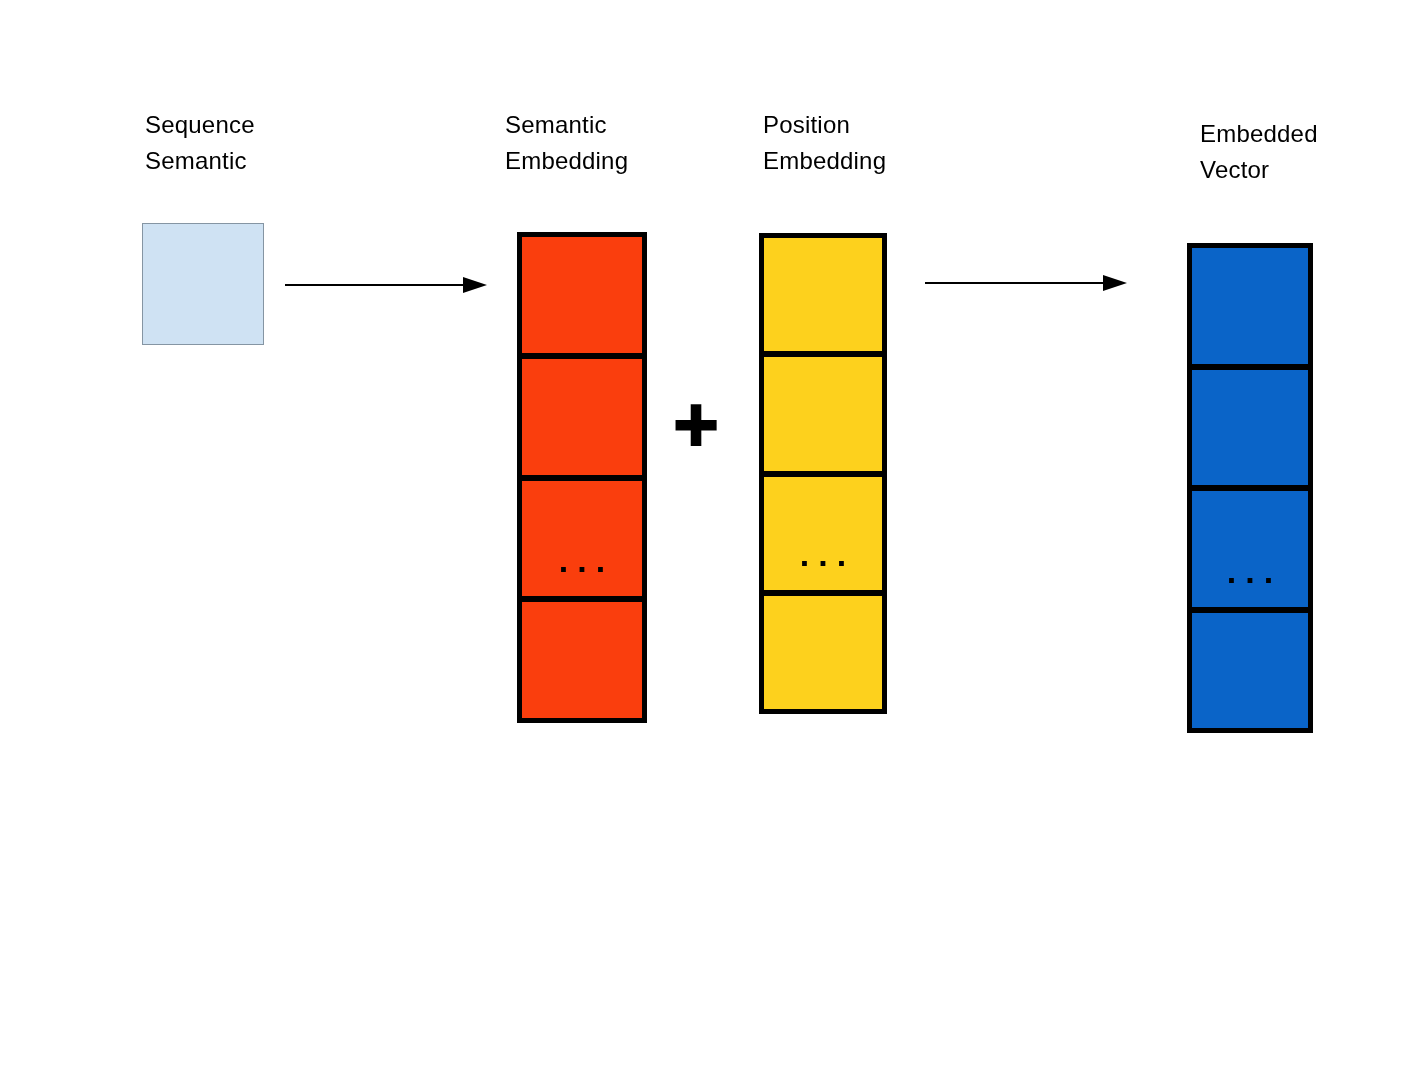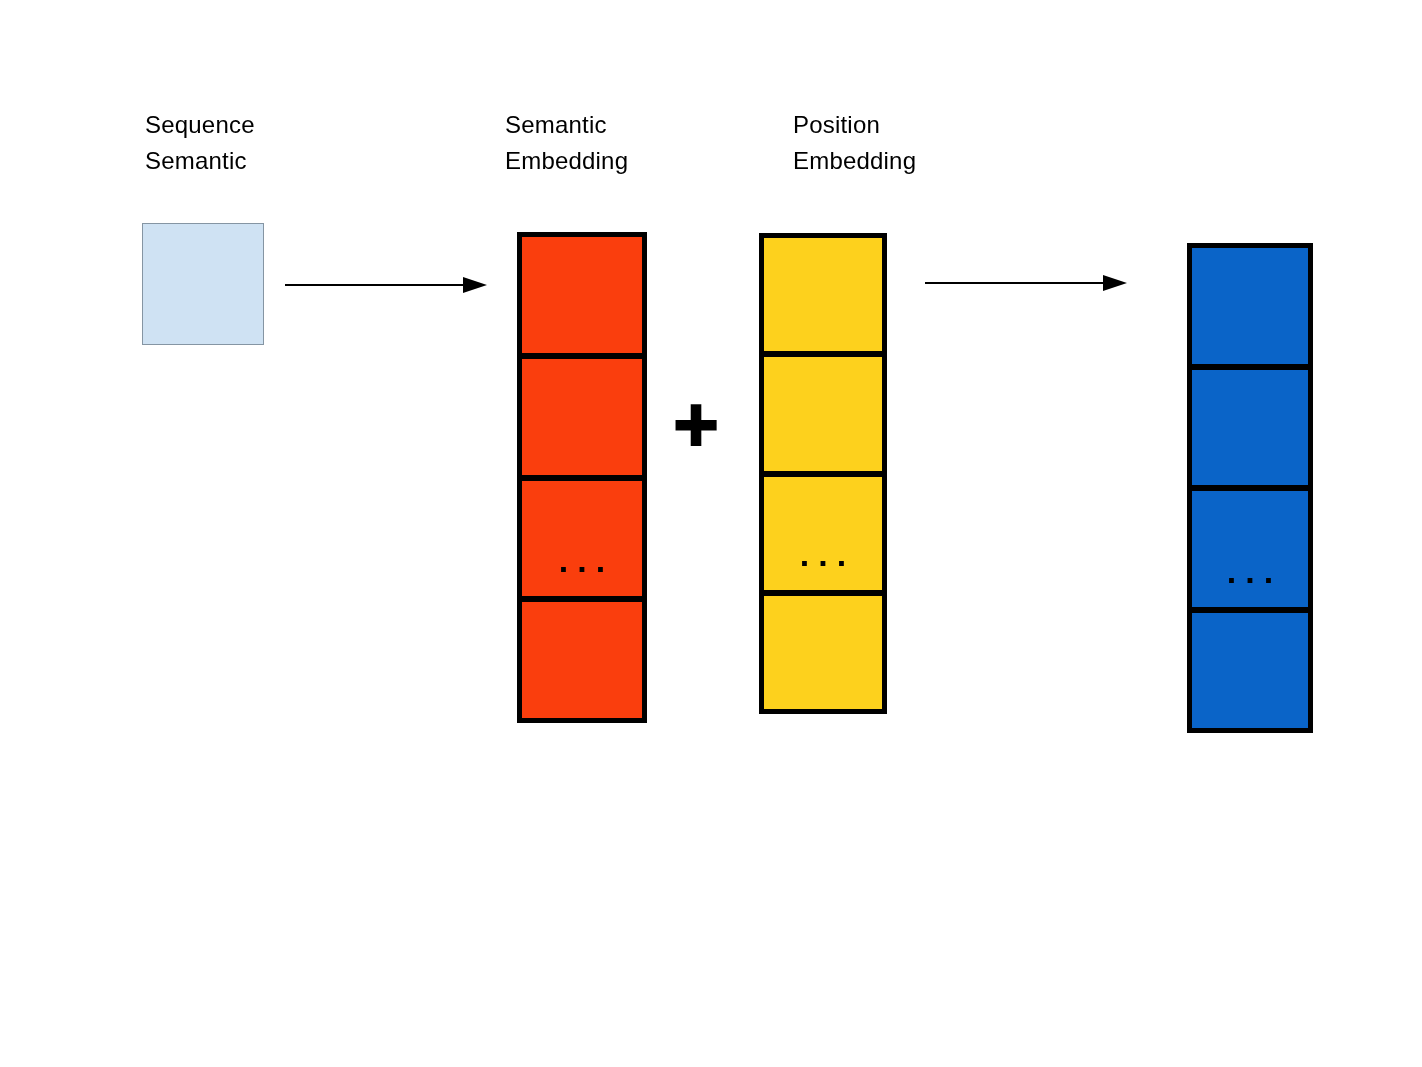--- a/index.html
+++ b/index.html
@@ -16,21 +16,21 @@
   .label{
     position:absolute;
     font-size:24px;
     line-height:36px;
     letter-spacing:0.2px;
     white-space:nowrap;
   }
   .label .line{display:block;}
   #label-sequence-element{left:145px;top:107px;}
   #label-semantic-embedding{left:505px;top:107px;}
-  #label-position-embedding{left:793px;top:107px;}
+  #label-position-embedding{left:763px;top:107px;}
   #label-embedded-vector{left:1200px;top:116px;}
 
   
   .seq-box{
     position:absolute;
     left:142px;top:223px;
     width:120px;height:120px;
     border:1.5px solid #8595a3;
   }
 
@@ -93,20 +93,24 @@
     <span class="line">Semantic</span>
   </div>
   <div class="label" id="label-semantic-embedding">
     <span class="line">Semantic</span>
     <span class="line">Embedding</span>
   </div>
   <div class="label" id="label-position-embedding">
     <span class="line">Position</span>
     <span class="line">Embedding</span>
   </div>
+  <div class="label" id="label-embedded-vector">
+    <span class="line">Embedded</span>
+    <span class="line">Vector</span>
+  </div>
 
   <div class="seq-box" style="background-color: rgb(207, 226, 243);"></div>
 
   <div class="shaft" id="arrow1-shaft"></div>
   <div class="head" id="arrow1-head"></div>
 
   <div class="vector" id="vector-semantic" style="background-color: rgb(250, 62, 13);">
     <div class="cell"></div>
     <div class="cell"></div>
     <div class="cell">

